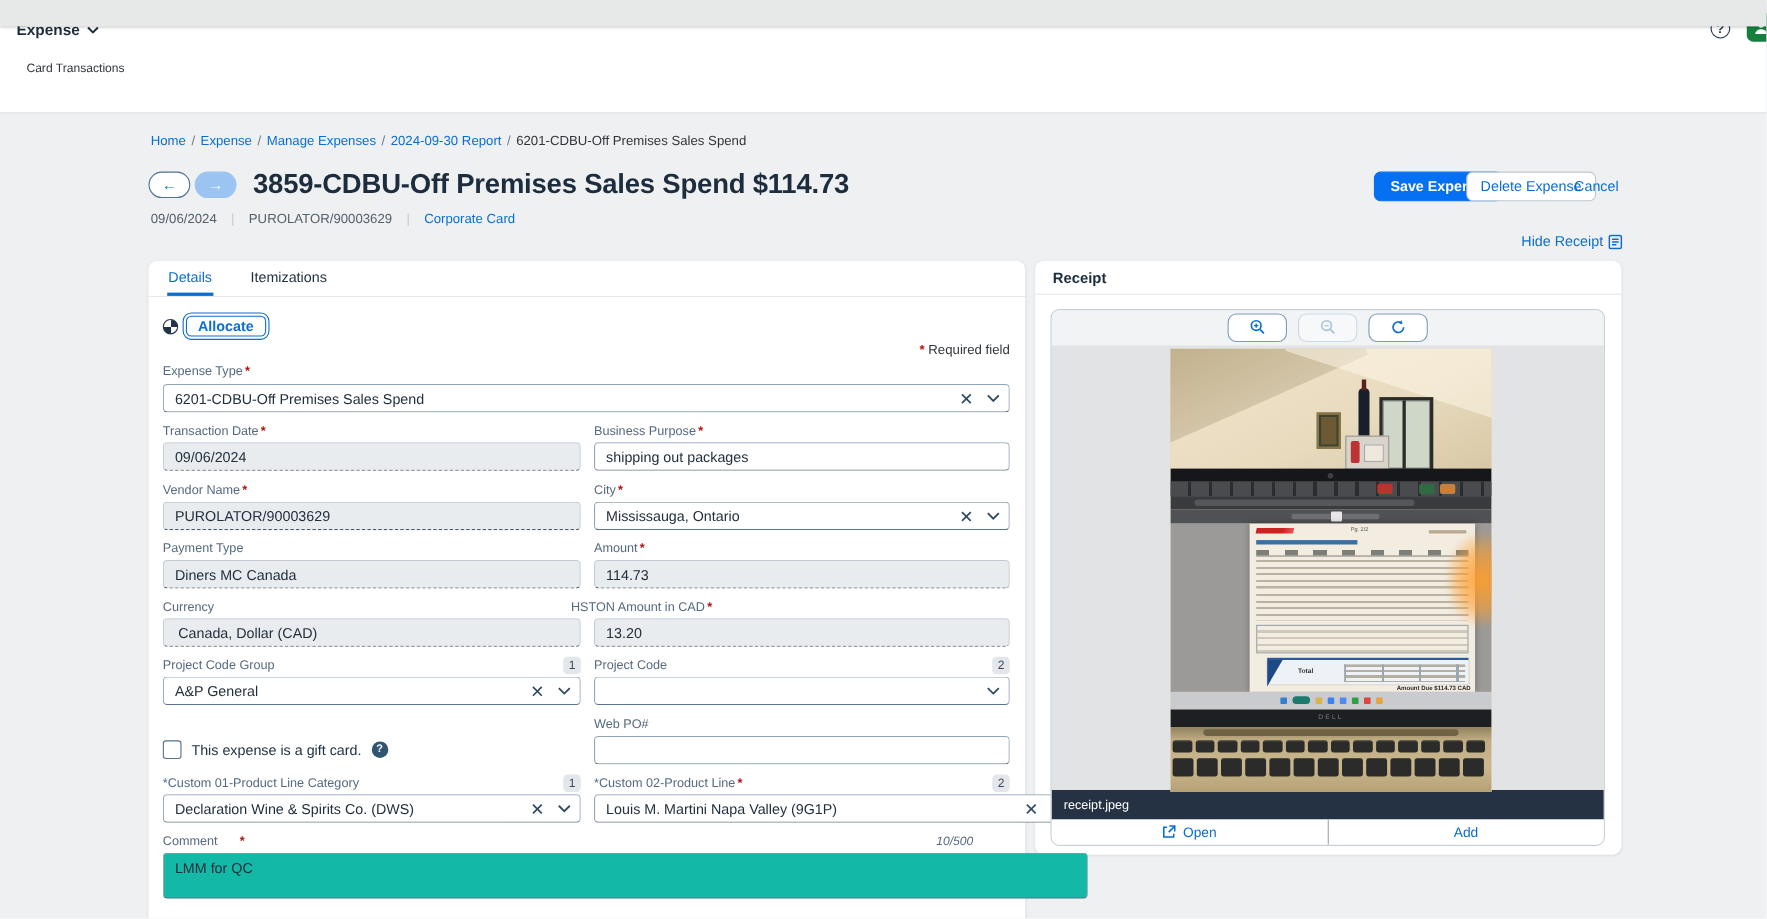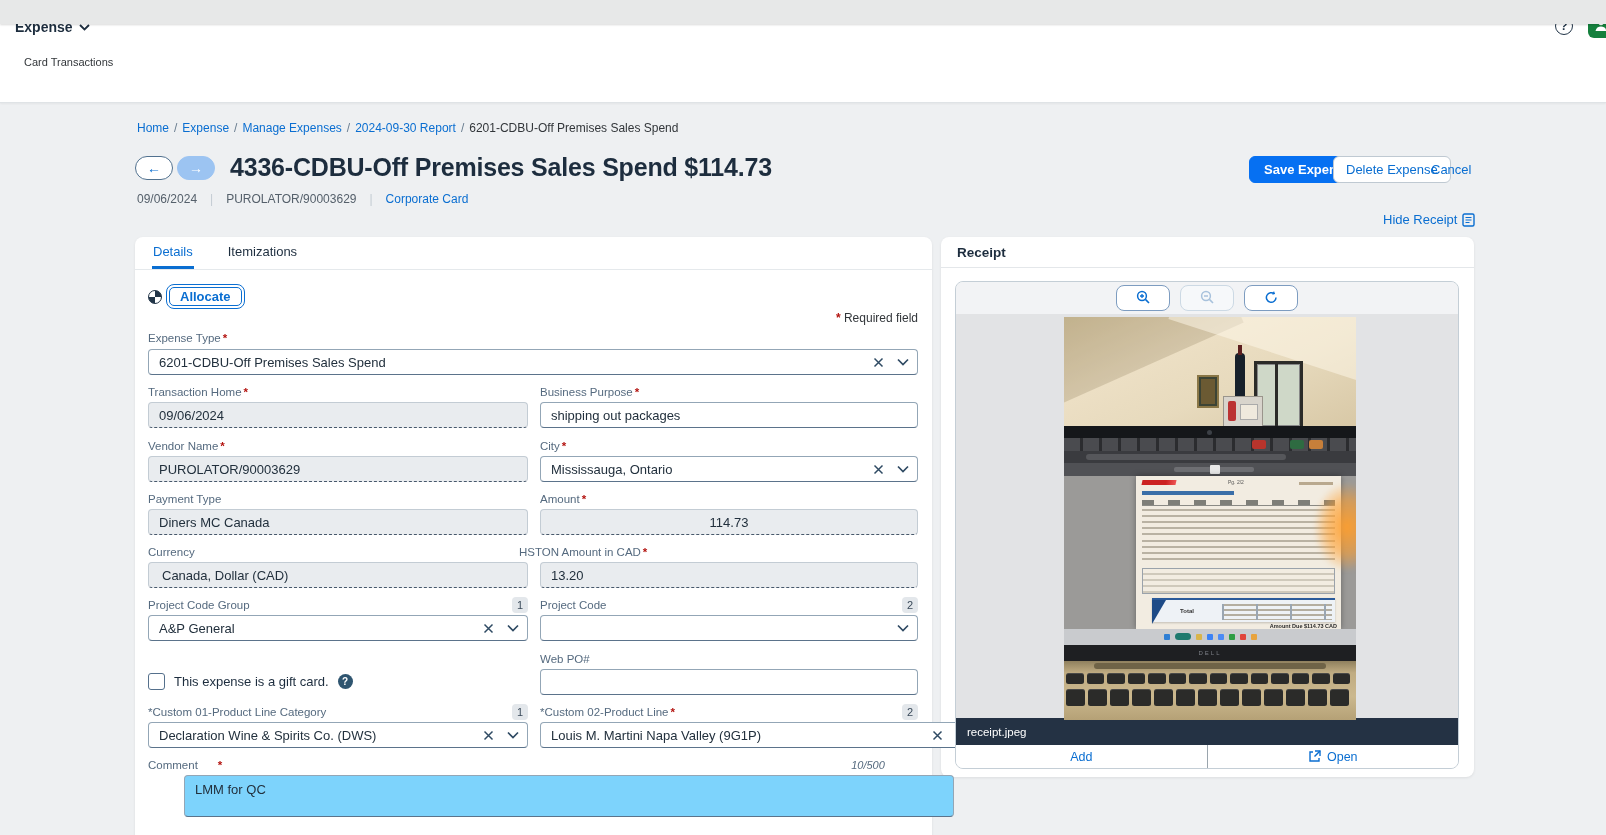--- a/index.html
+++ b/index.html
@@ -61,21 +61,21 @@
   .field.edit{border:1px solid var(--field-border); border-bottom:1px solid var(--field-border-b);}
   .field.dis{background:var(--dis-bg); border:1px solid #c3ccd4; border-bottom:1px dashed var(--dis-dash);}
   input.fval{border:none; outline:none; background:transparent; font:inherit; color:inherit; width:100%; padding:0;}
   .combo-icos{position:absolute; right:8px; top:0; bottom:0; display:flex; align-items:center; gap:13px;}
   .ico-btn{width:12px; height:12px; display:flex; align-items:center; justify-content:center; cursor:pointer;}
   .chk{width:17px; height:17px; border:1.5px solid #55708c; border-radius:3px; background:#fff; cursor:pointer;}
   .gift-row{left:148px; top:673px; display:flex; align-items:center; gap:9px; z-index:5;}
   .gift-row .txt{font-size:13px; color:var(--ink);}
   .help-fill{width:15px; height:15px; border-radius:50%; background:#2f5570; color:#fff; font-size:10px; font-weight:bold; display:flex; align-items:center; justify-content:center; cursor:pointer;}
   .counter{left:818px; top:759px; width:100px; text-align:center; font-size:11px; color:#556a7f; z-index:5;font-style:italic;}
-  .comment-area{left:148px; top:775px; width:770px; height:42px; border:1px solid var(--field-border); border-bottom:1px solid var(--field-border-b); border-radius:4px; font:13px "Liberation Sans",sans-serif; color:#22303d; padding:6px 10px; resize:none; outline:none; z-index:5; background:#7dd3fc;margin-left:36px;}
+  .comment-area{left:148px; top:775px; width:841px; height:42px; border:1px solid var(--field-border); border-bottom:1px solid var(--field-border-b); border-radius:4px; font:13px "Liberation Sans",sans-serif; color:#22303d; padding:6px 10px; resize:none; outline:none; z-index:5; background:#14b8a6;}
 
   
   .card-receipt{left:941px; top:237px; width:533px; height:540px; background:#fff; border-radius:8px; box-shadow:0 1px 3px rgba(0,0,0,.08);}
   .rcpt-title{left:957px; top:245px; font-size:13.5px; font-weight:bold; color:var(--ink); z-index:5;}
   .rcpt-div{left:941px; top:267px; width:533px; height:1px; background:#e4e7ea; z-index:5;}
   .viewer{left:955px; top:281px; width:504px; height:488px; border:1px solid #c4ced6; border-radius:8px; overflow:hidden; display:flex; flex-direction:column; z-index:5; background:#f2f3f5;}
   .v-toolbar{height:32px; display:flex; align-items:center; justify-content:center; gap:10px; background:#f2f3f5;}
   .v-btn{width:54px; height:26px; border-radius:8px; background:#fff; display:flex; align-items:center; justify-content:center; cursor:pointer;}
   .v-btn.en{border:1px solid #7d9cc0;}
   .v-btn.dis{border:1px solid #ccd9e4; background:#f6f8fa; cursor:default;}
@@ -184,21 +184,21 @@
       <span>/</span>
     <span class="crumb-cur">6201-CDBU-Off Premises Sales Spend</span>
   </div>
 
   <div class="abs nav-pill pill-back">
       <span>←</span>
     </div>
   <div class="abs nav-pill pill-fwd">
       <span>→</span>
     </div>
-  <div class="abs page-title">4336-CDBU-Off Premises Sales Spend $114.73</div>
+  <div class="abs page-title">3859-CDBU-Off Premises Sales Spend $114.73</div>
   <div class="abs btn-save">Save Expense</div>
   <div class="abs btn-delete">Delete Expense</div>
   <a class="abs link-cancel">Cancel</a>
 
   <div class="abs meta">
     <span>09/06/2024</span>
     <span class="sep">|</span>
     <span>PUROLATOR/90003629</span>
     <span class="sep">|</span>
     <a>Corporate Card</a>
@@ -242,21 +242,21 @@
         </span>
       <span class="ico-btn">
           <svg width="12" height="8" viewBox="0 0 12 8">
             <path d="M1 1.5l5 5 5-5" fill="none" stroke="#2f4a63" stroke-width="1.7"></path>
           </svg>
         </span>
     </span>
   </div>
 
   <div class="abs flabel" style="left:148px; top:386px;">
-    <span>Transaction Home</span>
+    <span>Transaction Date</span>
       <span class="star">*</span>
   </div>
   <div class="field dis" style="left:148px; top:402px; width:380px;">
     <span>09/06/2024</span>
   </div>
   <div class="abs flabel" style="left:540px; top:386px;">
     <span>Business Purpose</span>
       <span class="star">*</span>
   </div>
   <div class="field edit" style="left:540px; top:402px; width:378px;">
@@ -293,21 +293,21 @@
   <div class="abs flabel" style="left:148px; top:493px;">
     <span>Payment Type</span>
   </div>
   <div class="field dis" style="left:148px; top:509px; width:380px;">
     <span>Diners MC Canada</span>
   </div>
   <div class="abs flabel" style="left:540px; top:493px;">
     <span>Amount</span>
       <span class="star">*</span>
   </div>
-  <div class="field dis" style="left:540px; top:509px; width:378px;justify-content:center;">
+  <div class="field dis" style="left:540px; top:509px; width:378px;">
     <span>114.73</span>
   </div>
 
   <div class="abs flabel" style="left:148px; top:546px;">
     <span>Currency</span>
   </div>
   <div class="field dis" style="left:148px; top:562px; width:380px;padding-left:13px;">
     <span>Canada, Dollar (CAD)</span>
   </div>
   <div class="abs flabel" style="left:519px; top:546px;">
@@ -531,28 +531,28 @@
         </div>
         <div class="flare"></div>
       </div>
     </div>
 
     <div class="v-file">
       <span>receipt.jpeg</span>
     </div>
     <div class="v-actions">
       <div class="half">
-        <span>Add</span>
-      </div>
-      <div class="half">
         <span>
           <svg width="13" height="13" viewBox="0 0 13 13">
               <path d="M5 2H2v9h9V8" fill="none" stroke="#0a6ed1" stroke-width="1.4"></path>
               <path d="M7 1h5v5" fill="none" stroke="#0a6ed1" stroke-width="1.4"></path>
               <path d="M12 1L6.5 6.5" stroke="#0a6ed1" stroke-width="1.4"></path>
             </svg>
         </span>
         <span>Open</span>
       </div>
+      <div class="half">
+        <span>Add</span>
+      </div>
     </div>
   </div>
 
 </div>
 
 </body></html>

